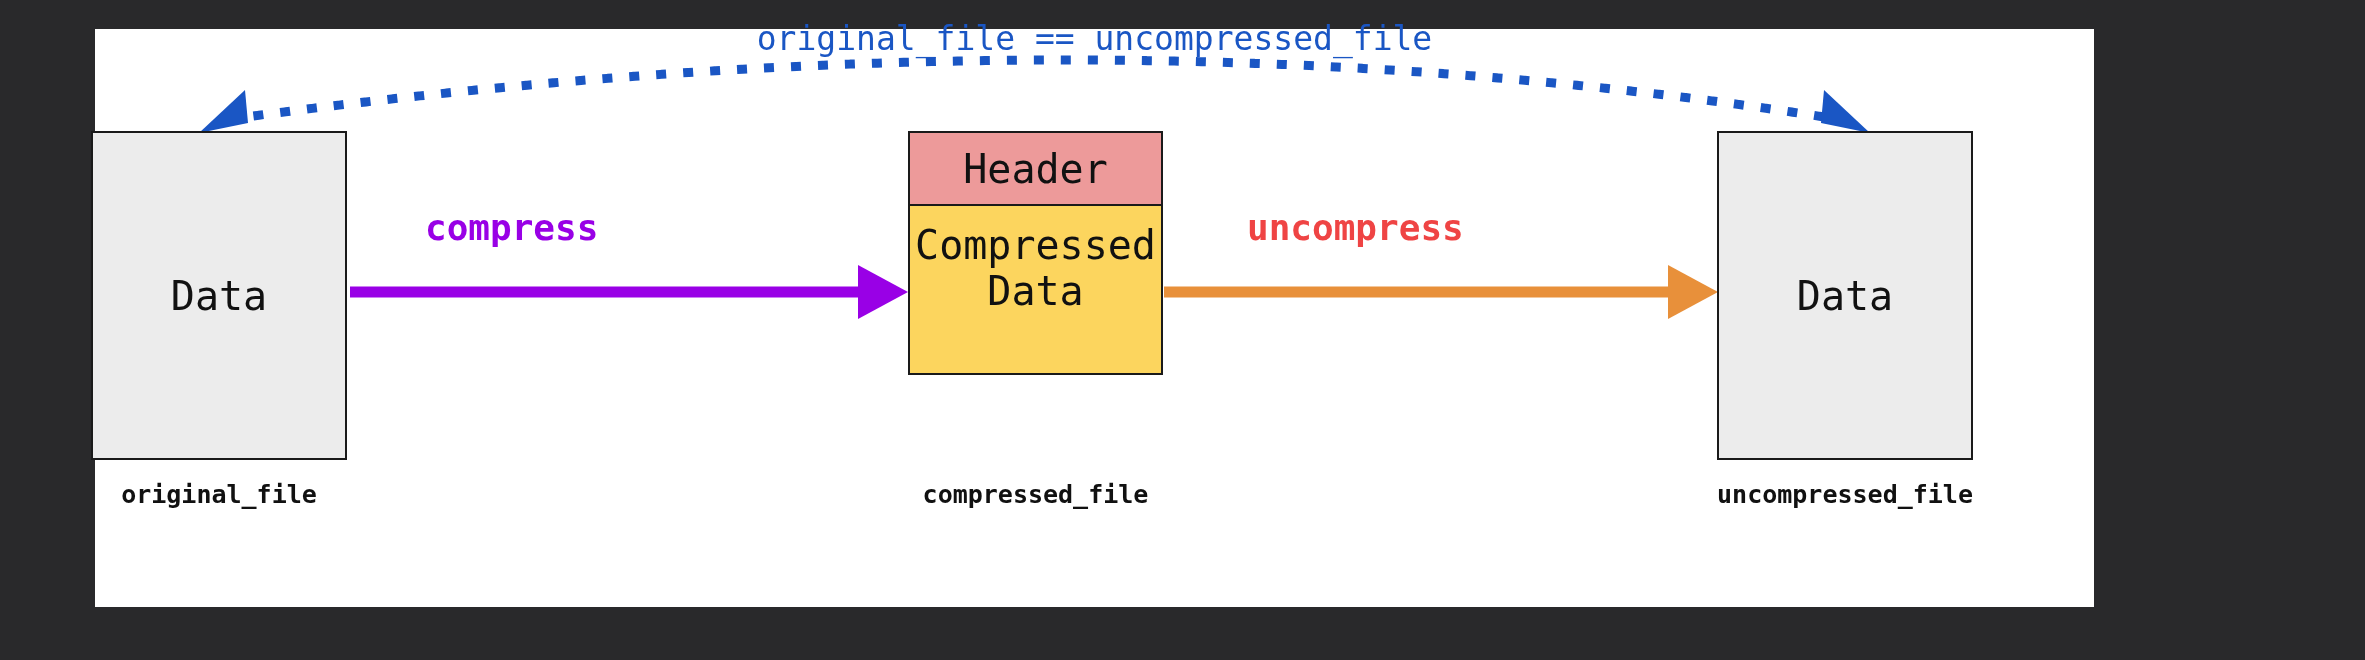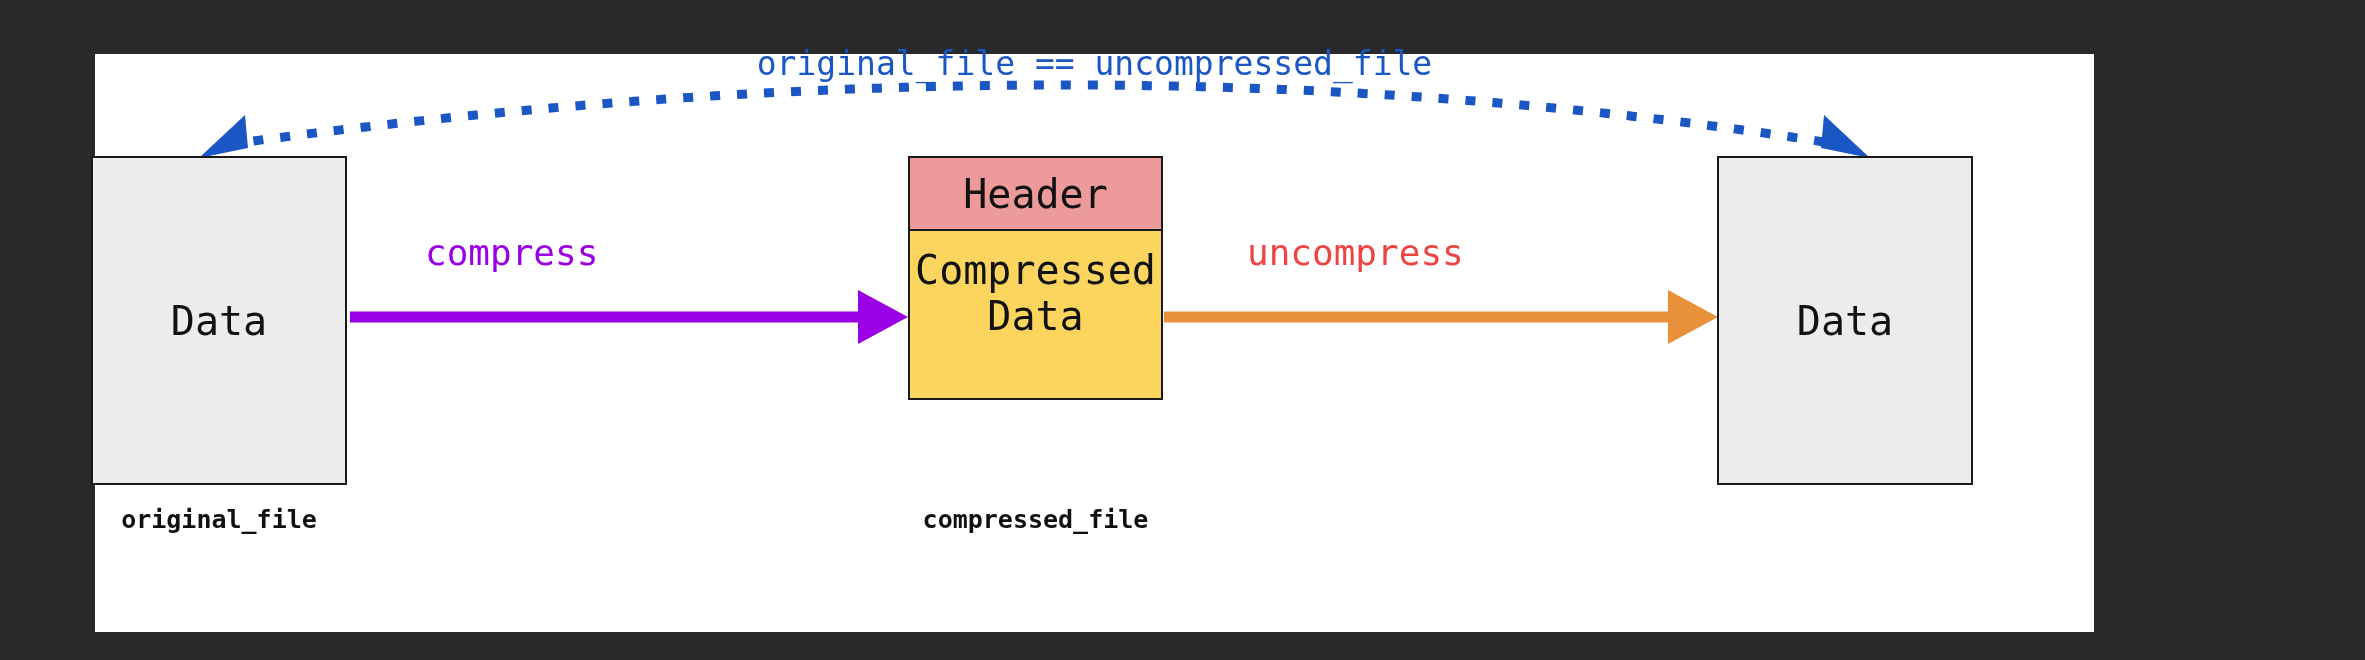--- a/index.html
+++ b/index.html
@@ -18,21 +18,21 @@
     position: relative;
     width: 2365px;
     height: 660px;
     background: #29292b;
   }
 
   
   #canvas {
     position: absolute;
     left: 95px;
-    top: 54px;
+    top: 29px;
     width: 1999px;
     height: 578px;
     background: #ffffff;
   }
 
   #svg-layer {
     position: absolute;
     left: 0;
     top: 0;
     width: 1999px;
@@ -116,21 +116,21 @@
     margin-top: 8px;
   }
   #caption-original    { left: -4px;   top: 443px; width: 256px; }
   #caption-compressed  { left: 813px;  top: 443px; width: 255px; }
   #caption-uncompressed{ left: 1622px; top: 443px; width: 256px; }
 
   
   .arrow-label {
     position: absolute;
     font-family: "DejaVu Sans Mono", monospace;
-    font-weight: normal;
+    font-weight: bold;
     font-size: 36px;
     white-space: nowrap;
   }
   #label-compress {
     left: 330px;
     top: 178px;
     color: #9900e6;
   }
   #label-uncompress {
     left: 1152px;
@@ -186,18 +186,19 @@
       </div>
       <div id="compressed-body">
         <span class="box-text"><span>Compressed</span><br><span>Data</span></span>
       </div>
     </div>
     <div class="caption" id="caption-compressed">compressed_file</div>
 
     <div class="file-box" id="box-uncompressed">
       <span class="box-text">Data</span>
     </div>
+    <div class="caption" id="caption-uncompressed">uncompressed_file</div>
 
     <div class="arrow-label" id="label-compress">compress</div>
     <div class="arrow-label" id="label-uncompress">uncompress</div>
 
   </div>
 </div>
 
 </body></html>

